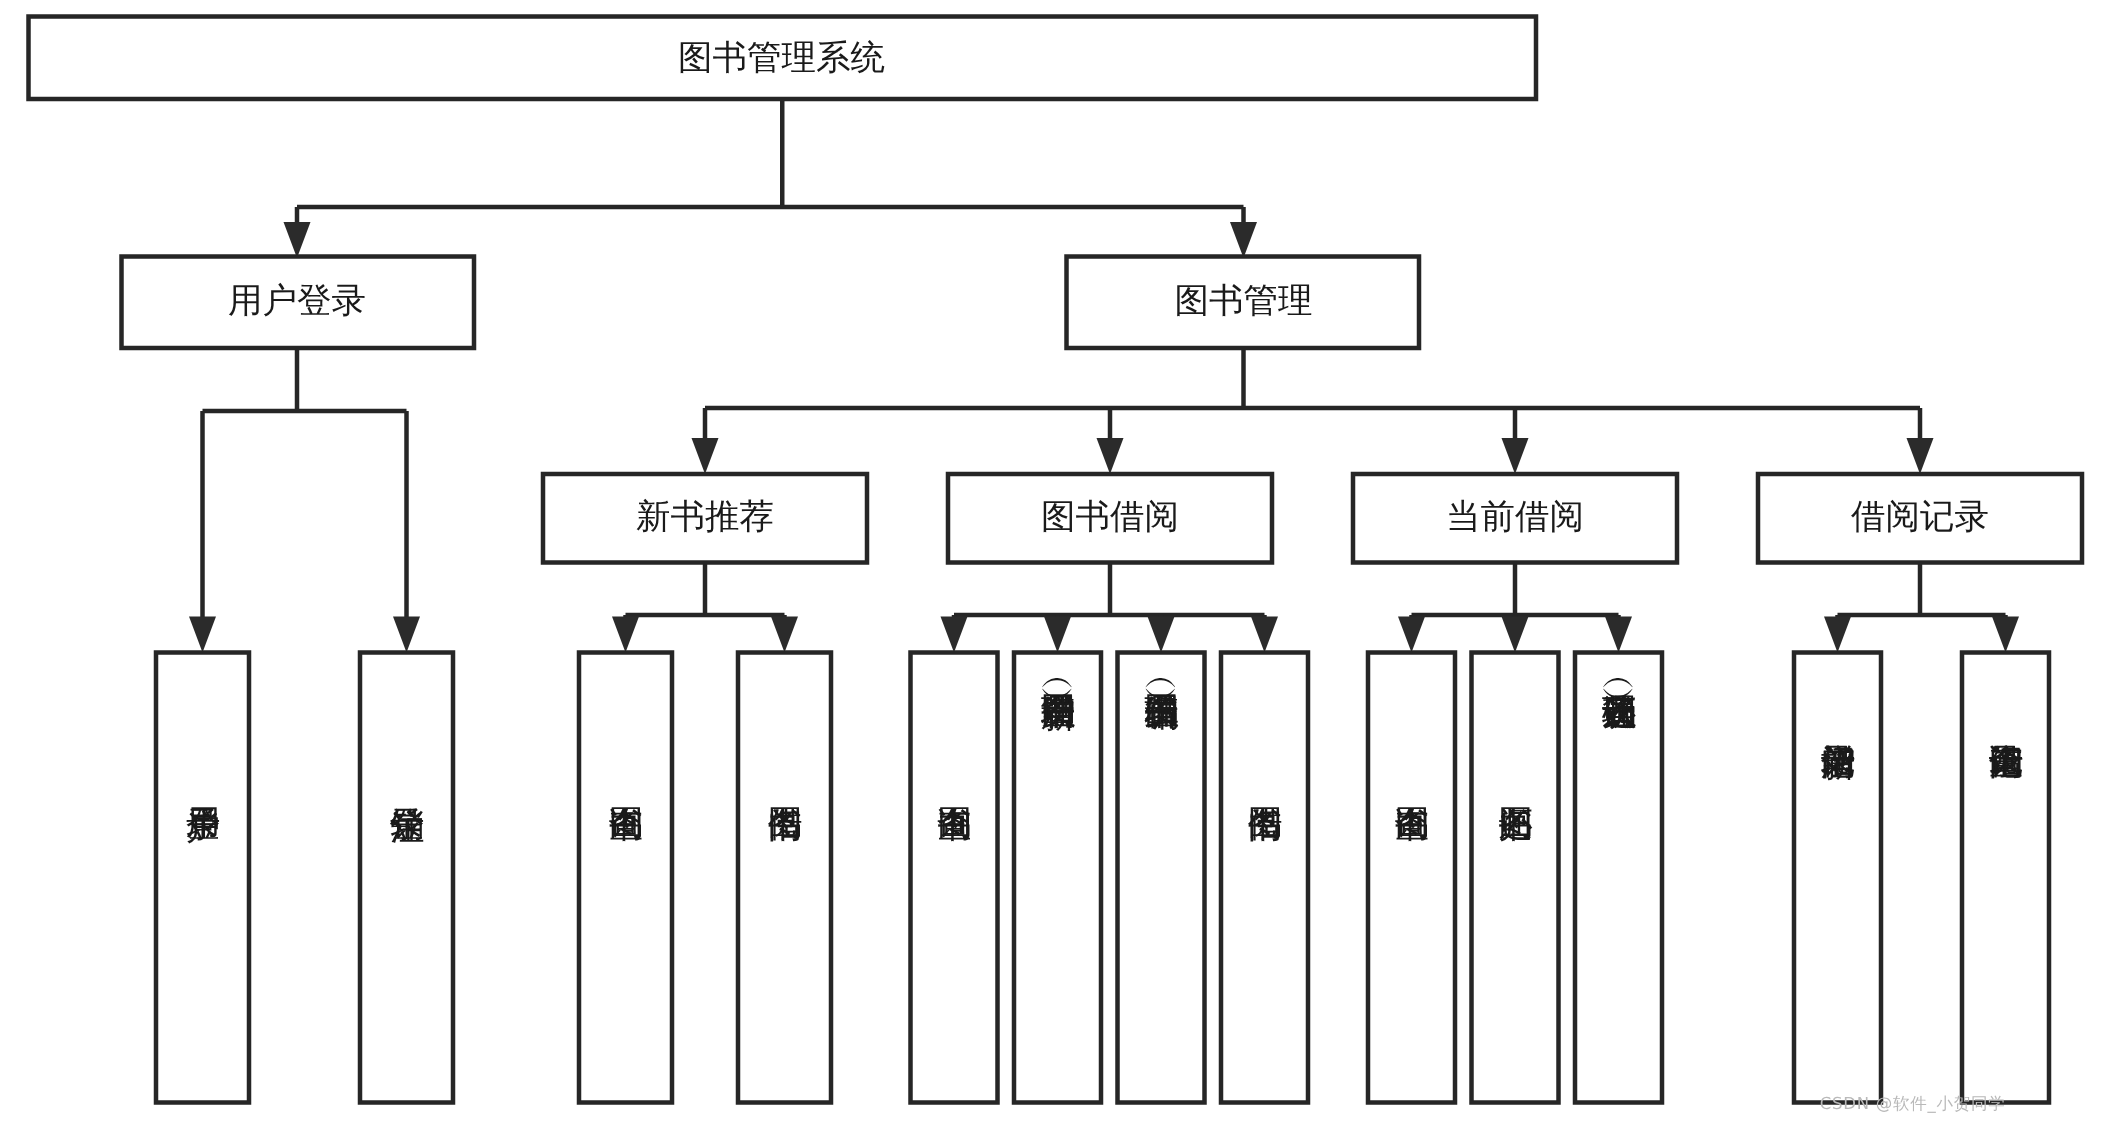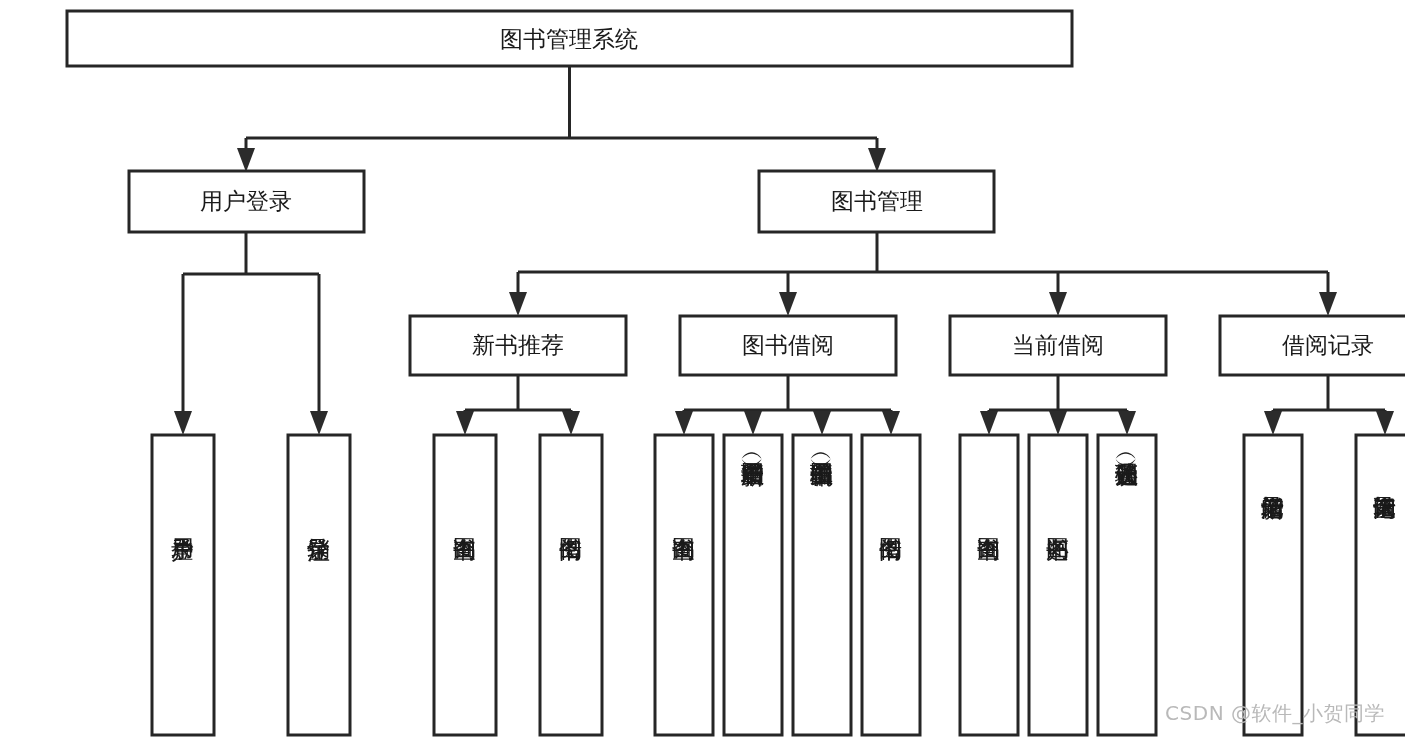--- a/index.html
+++ b/index.html
@@ -12,21 +12,20 @@
     width: 1405px;
     height: 747px;
     overflow: hidden;
     font-family: "DejaVu Sans", "Liberation Sans", sans-serif;
   }
   #diagram-root {
     position: relative;
     width: 1347px;
     height: 747px;
     background: #ffffff;
-    margin-left: 48px;
   }
   svg#flow {
     position: absolute;
     left: 0;
     top: 0;
     width: 1405px;
     height: 747px;
     display: block;
   }
   .node-rect {
@@ -55,23 +54,23 @@
     font-family: "DejaVu Sans", "Liberation Sans", sans-serif;
     font-size: 23px;
     fill: #1a1a1a;
     text-anchor: middle;
     writing-mode: vertical-rl;
     glyph-orientation-vertical: 0;
   }
   .watermark {
     position: absolute;
     right: 10px;
-    bottom: 20px;
-    font-family: "DejaVu Sans", "Liberation Sans", sans-serif;
-    font-size: 20px;
+    bottom: 4px;
+    font-family: "DejaVu Sans", "Liberation Sans", sans-serif;
+    font-size: 11px;
     color: #b9b9b9;
     letter-spacing: 0.5px;
     white-space: nowrap;
     pointer-events: none;
   }
 </style>
 </head>
 <body>
 
 <div id="diagram-root">

